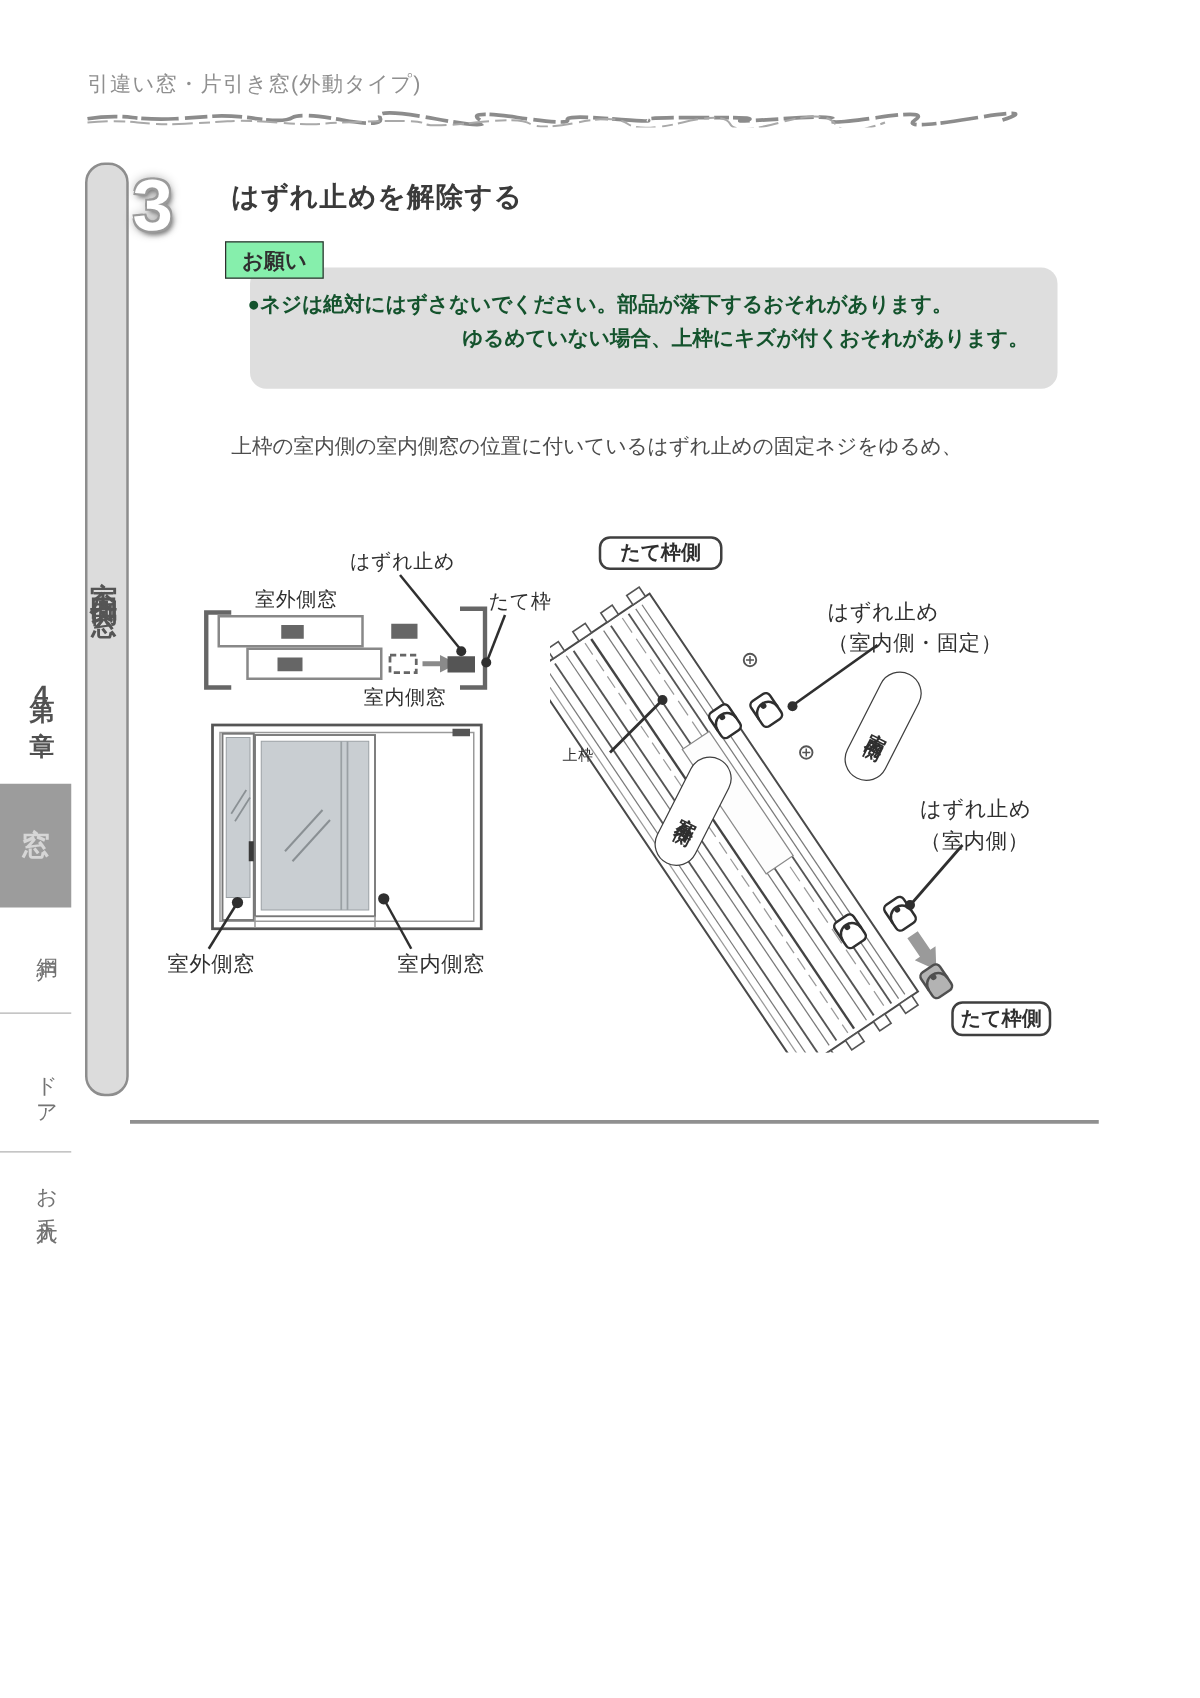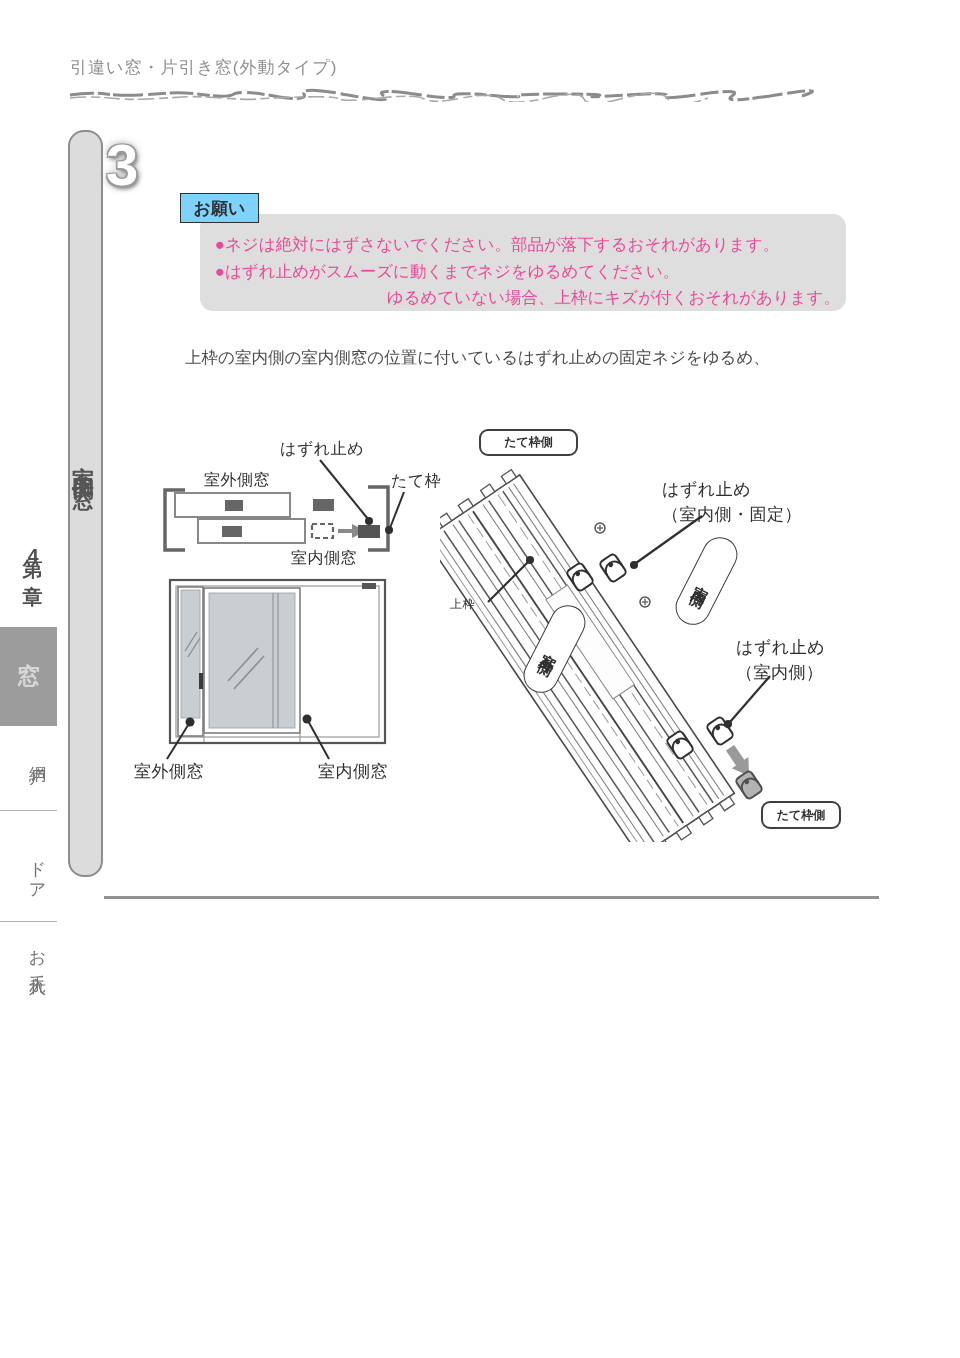--- a/index.html
+++ b/index.html
@@ -51,46 +51,46 @@
     left:106px; top:131px; font-size:58px; font-weight:800; color:#ffffff;
     text-shadow: 1.5px 1.5px 0 #9a9a9a, -1.5px -1.5px 0 #9a9a9a,
                  1.5px -1.5px 0 #9a9a9a, -1.5px 1.5px 0 #9a9a9a,
                  2px 3px 4px #777, 0 0 9px #8a8a8a;
   }
   .step-title { left:185px; top:143px; font-size:22px; font-weight:600; color:#3a3a3a; letter-spacing:1px; }
 
   
   .notice-box { left:200px; top:214px; width:646px; height:97px; background:#dedede; border-radius:13px; }
   .notice-label {
-    left:180px; top:193px; width:79px; height:30px; background:#7dd3fc;
+    left:180px; top:193px; width:79px; height:30px; background:#86efac;
     border:1.6px solid #2f2f2f; display:flex; align-items:center; justify-content:center;
     font-size:17px; font-weight:600; color:#2f2f2f; z-index:2;
   }
-  .notice-text { left:215px; top:231px; width:625px; font-size:16.5px; color:#ec4899; line-height:26.5px; font-weight:400; }
+  .notice-text { left:198px; top:231px; width:625px; font-size:16.5px; color:#14532d; line-height:26.5px; font-weight:700; }
   .notice-text .indent { padding-left:17px;text-align:right; }
 
   
   .body-text { left:185px; top:343px; width:690px; font-size:16.5px; color:#4c4c4c; line-height:28px; font-weight:400; }
 
   
   .dlabel { font-size:16px; font-weight:400; color:#2f2f2f; letter-spacing:0.5px; white-space:nowrap; }
   .lbl-hazure-top   { left:280px; top:439px; }
   .lbl-outwin-top   { left:204px; top:470px; }
   .lbl-tatewaku     { left:391px; top:471px; }
   .lbl-inwin-top    { left:291px; top:548px; }
   .lbl-outwin-elev  { left:134px; top:760px; font-size:17px; }
   .lbl-inwin-elev   { left:318px; top:760px; font-size:17px; }
   .lbl-uwaku        { left:450px; top:596px; font-size:12px; }
   .lbl-hazure-fixed { left:662px; top:477px; font-size:17px; line-height:25px; }
   .lbl-hazure-in    { left:736px; top:635px; font-size:17px; line-height:25px; }
 
   .frame-tag {
     border:2px solid #3f3f3f; border-radius:9px; background:#fff;
     display:flex; align-items:center; justify-content:center;
-    font-size:12px; font-weight:700; color:#2f2f2f; white-space:nowrap;
+    font-size:16px; font-weight:700; color:#2f2f2f; white-space:nowrap;
   }
   .tag-top { left:479px; top:429px; width:99px; height:27px; }
   .tag-bottom { left:761px; top:801px; width:80px; height:28px; }
 
   .pill {
     border:1.8px solid #3f3f3f; border-radius:18px; background:#fff;
     writing-mode:vertical-rl; text-orientation:upright;
     display:flex; align-items:center; justify-content:center;
     font-size:15px; font-weight:600; color:#2f2f2f; letter-spacing:4px;
   }
@@ -117,26 +117,26 @@
     <span>窓</span>
   </div>
   <div class="abs side-text side-amido">網戸</div>
   <div class="abs side-divider sd1"></div>
   <div class="abs side-text side-door">ドア</div>
   <div class="abs side-divider sd2"></div>
   <div class="abs side-text side-otearai">お手入れ</div>
   <div class="abs page-number">108</div>
 
   <div class="abs step-number">3</div>
+  <div class="abs step-title">はずれ止めを解除する</div>
 
   <div class="abs notice-box"></div>
   <div class="abs notice-label">お願い</div>
   <div class="abs notice-text">
     <div>●ネジは絶対にはずさないでください。部品が落下するおそれがあります。</div>
-    <div>●はずれ止めがスムーズに動くまでネジをゆるめてください。</div>
     <div class="indent">ゆるめていない場合、上枠にキズが付くおそれがあります。</div>
   </div>
 
   <div class="abs body-text">
     <div>上枠の室内側の室内側窓の位置に付いているはずれ止めの固定ネジをゆるめ、</div>
   </div>
 
   <svg class="abs" style="left:140px; top:432px;" width="320" height="150" viewBox="0 0 320 150">
 
     <polyline points="45,58 25,58 25,118 45,118" fill="none" stroke="#666" stroke-width="3.5"></polyline>

